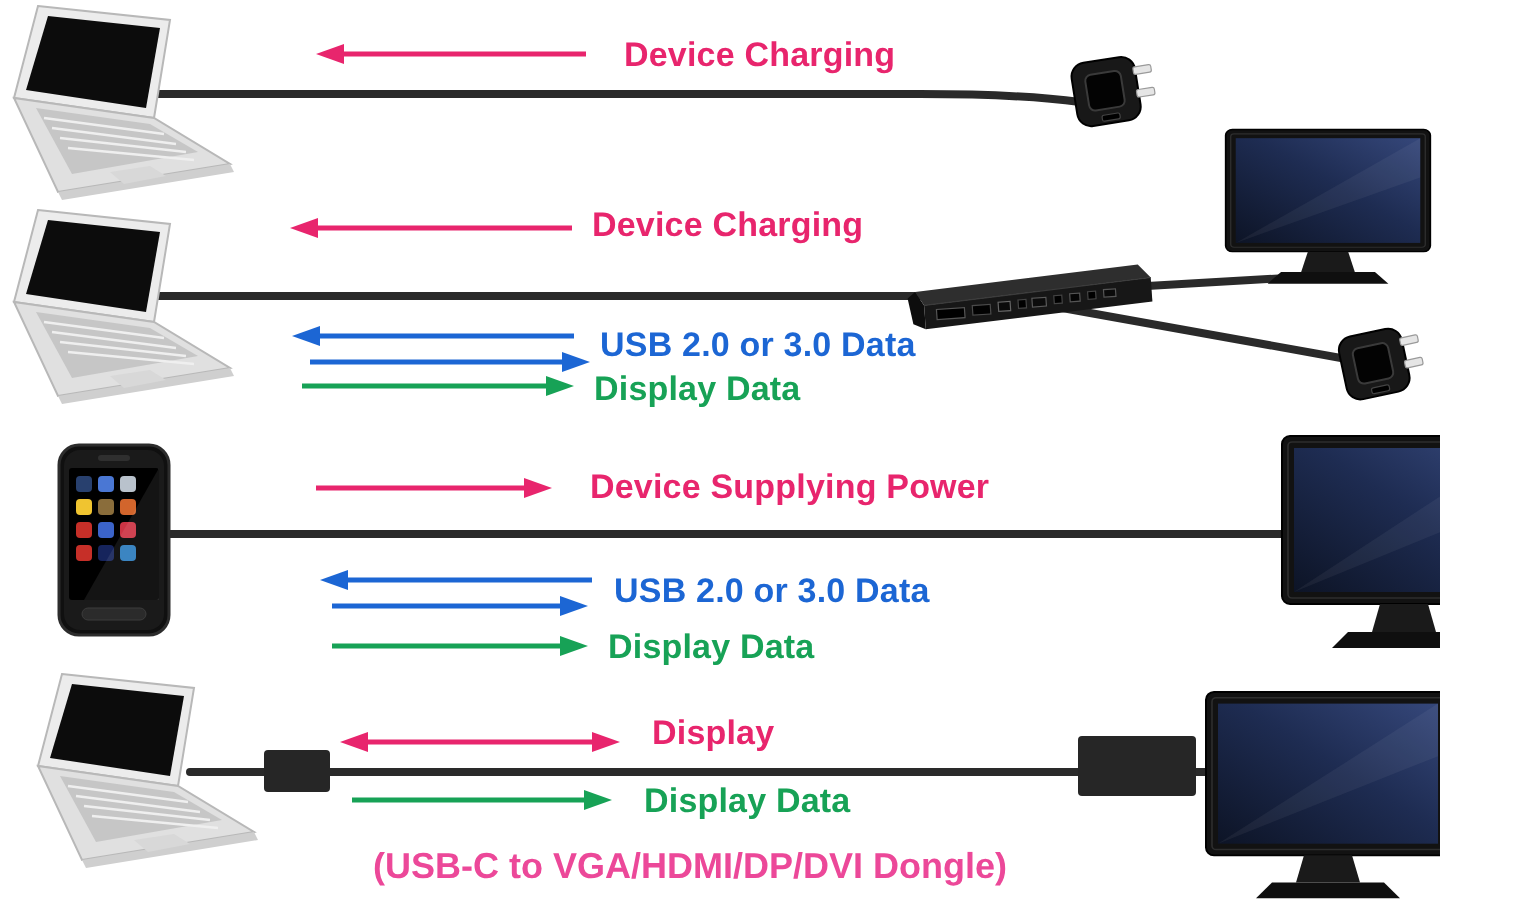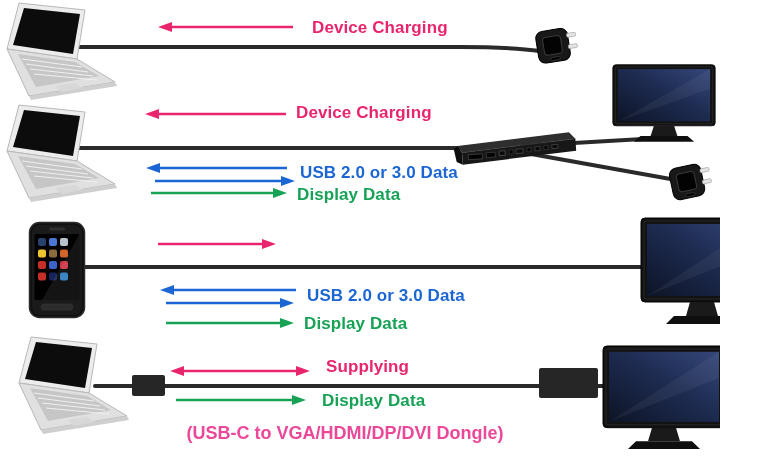--- a/index.html
+++ b/index.html
@@ -173,20 +173,21 @@
       <rect x="32" y="51.5" width="8" height="8" rx="2" fill="#2b7bbd"></rect>
       <polygon points="14,79 51.5,13 51.5,79" fill="#ffffff" opacity="0.08"></polygon>
       <rect x="13" y="83" width="32" height="6" rx="3" fill="#2b2b2b" stroke="#3c3c3c" stroke-width="0.5"></rect>
     </svg>
   </div>
 
   <svg class="arrow pink" style="left:158px;top:236px" width="118" height="16">
     <line x1="0" y1="8" x2="106" y2="8" stroke="currentColor" stroke-width="2.6"></line>
     <polygon points="118,8 104,3 104,13" fill="currentColor"></polygon>
   </svg>
+  <div class="label pink" style="left:295px;top:234px">Device Supplying Power</div>
 
   <svg class="arrow blue" style="left:160px;top:282px" width="136" height="16">
     <line x1="12" y1="8" x2="136" y2="8" stroke="currentColor" stroke-width="2.6"></line>
     <polygon points="0,8 14,3 14,13" fill="currentColor"></polygon>
   </svg>
   <svg class="arrow blue" style="left:166px;top:295px" width="128" height="16">
     <line x1="0" y1="8" x2="116" y2="8" stroke="currentColor" stroke-width="2.6"></line>
     <polygon points="128,8 114,3 114,13" fill="currentColor"></polygon>
   </svg>
   <div class="label blue" style="left:307px;top:286px">USB 2.0 or 3.0 Data</div>
@@ -228,21 +229,21 @@
   </div>
 
   <div class="dongle" style="left:132px;top:375px;width:33px;height:21px"></div>
   <div class="dongle" style="left:539px;top:368px;width:59px;height:30px"></div>
 
   <svg class="arrow pink" style="left:170px;top:363px" width="140" height="16">
     <line x1="12" y1="8" x2="128" y2="8" stroke="currentColor" stroke-width="2.6"></line>
     <polygon points="0,8 14,3 14,13" fill="currentColor"></polygon>
     <polygon points="140,8 126,3 126,13" fill="currentColor"></polygon>
   </svg>
-  <div class="label pink" style="left:326px;top:357px">Supplying</div>
+  <div class="label pink" style="left:326px;top:357px">Display</div>
 
   <svg class="arrow green" style="left:176px;top:392px" width="130" height="16">
     <line x1="0" y1="8" x2="118" y2="8" stroke="currentColor" stroke-width="2.6"></line>
     <polygon points="130,8 116,3 116,13" fill="currentColor"></polygon>
   </svg>
   <div class="label green" style="left:322px;top:391px">Display Data</div>
 
   <div class="caption">(USB-C to VGA/HDMI/DP/DVI Dongle)</div>
 
   <div class="abs" style="left:602px;top:345px">

